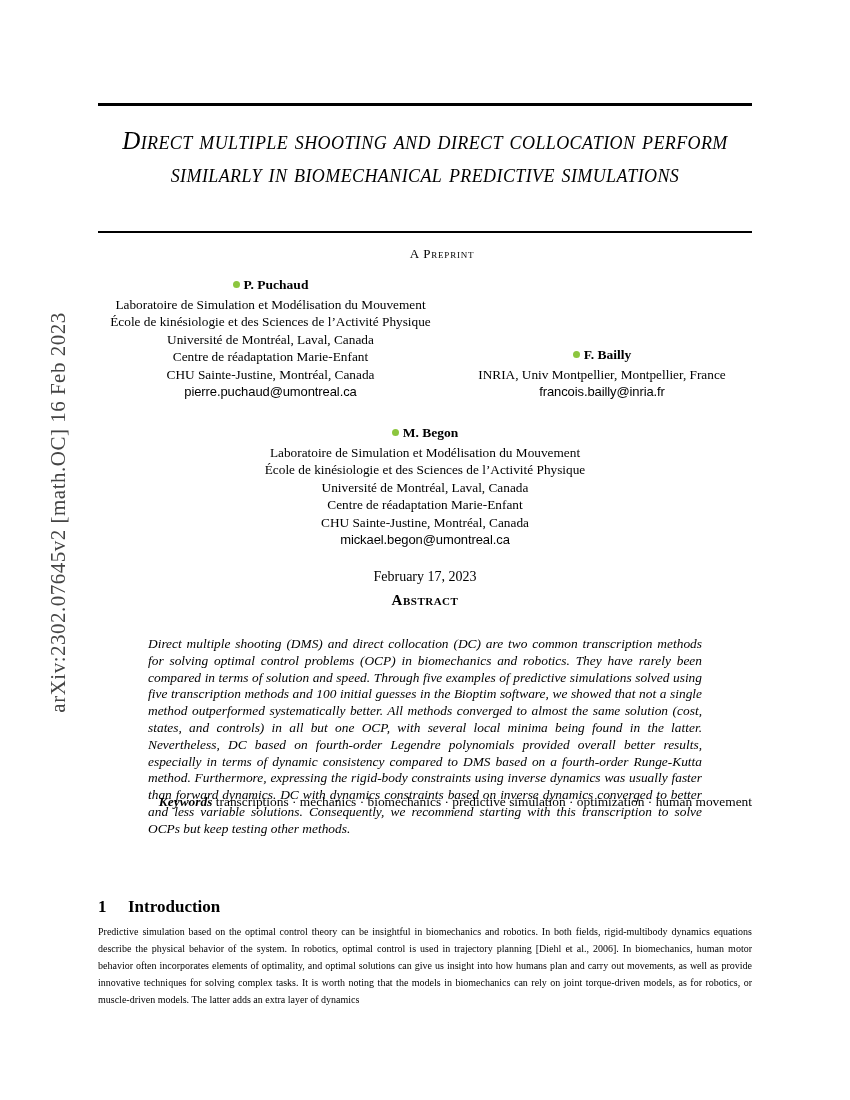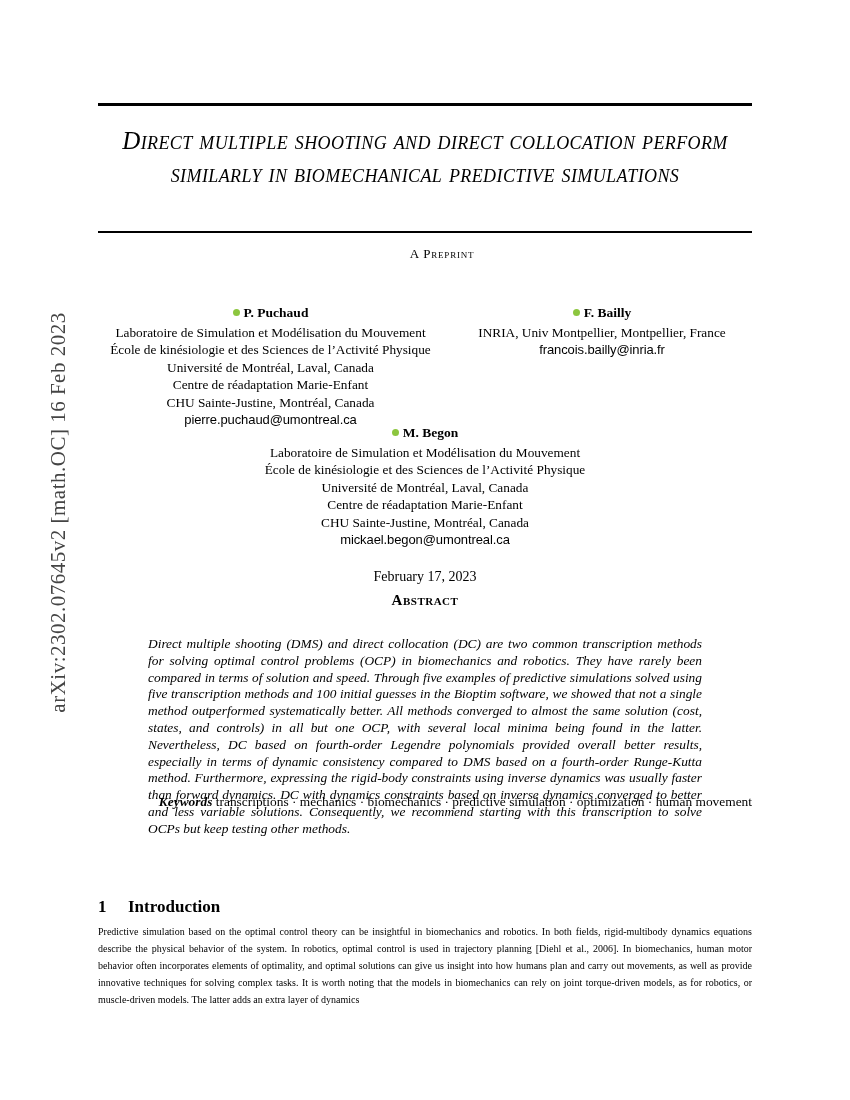--- a/index.html
+++ b/index.html
@@ -76,25 +76,26 @@
     left: 17px;
     width: 654px;
     text-align: center;
     font-size: 13px;
     font-variant: small-caps;
     letter-spacing: 0.8px;
   }
 
   .authors-row {
     position: absolute;
-    top: 304px;
+    top: 276px;
     left: 0;
     width: 654px;
     display: flex;
     justify-content: space-between;
+    align-items: flex-end;
   }
   .author-block {
     text-align: center;
     font-size: 13.5px;
     line-height: 17.5px;
   }
   .author-block.left { width: 345px; }
   .author-block.right { width: 300px; }
 
   .author-name {

